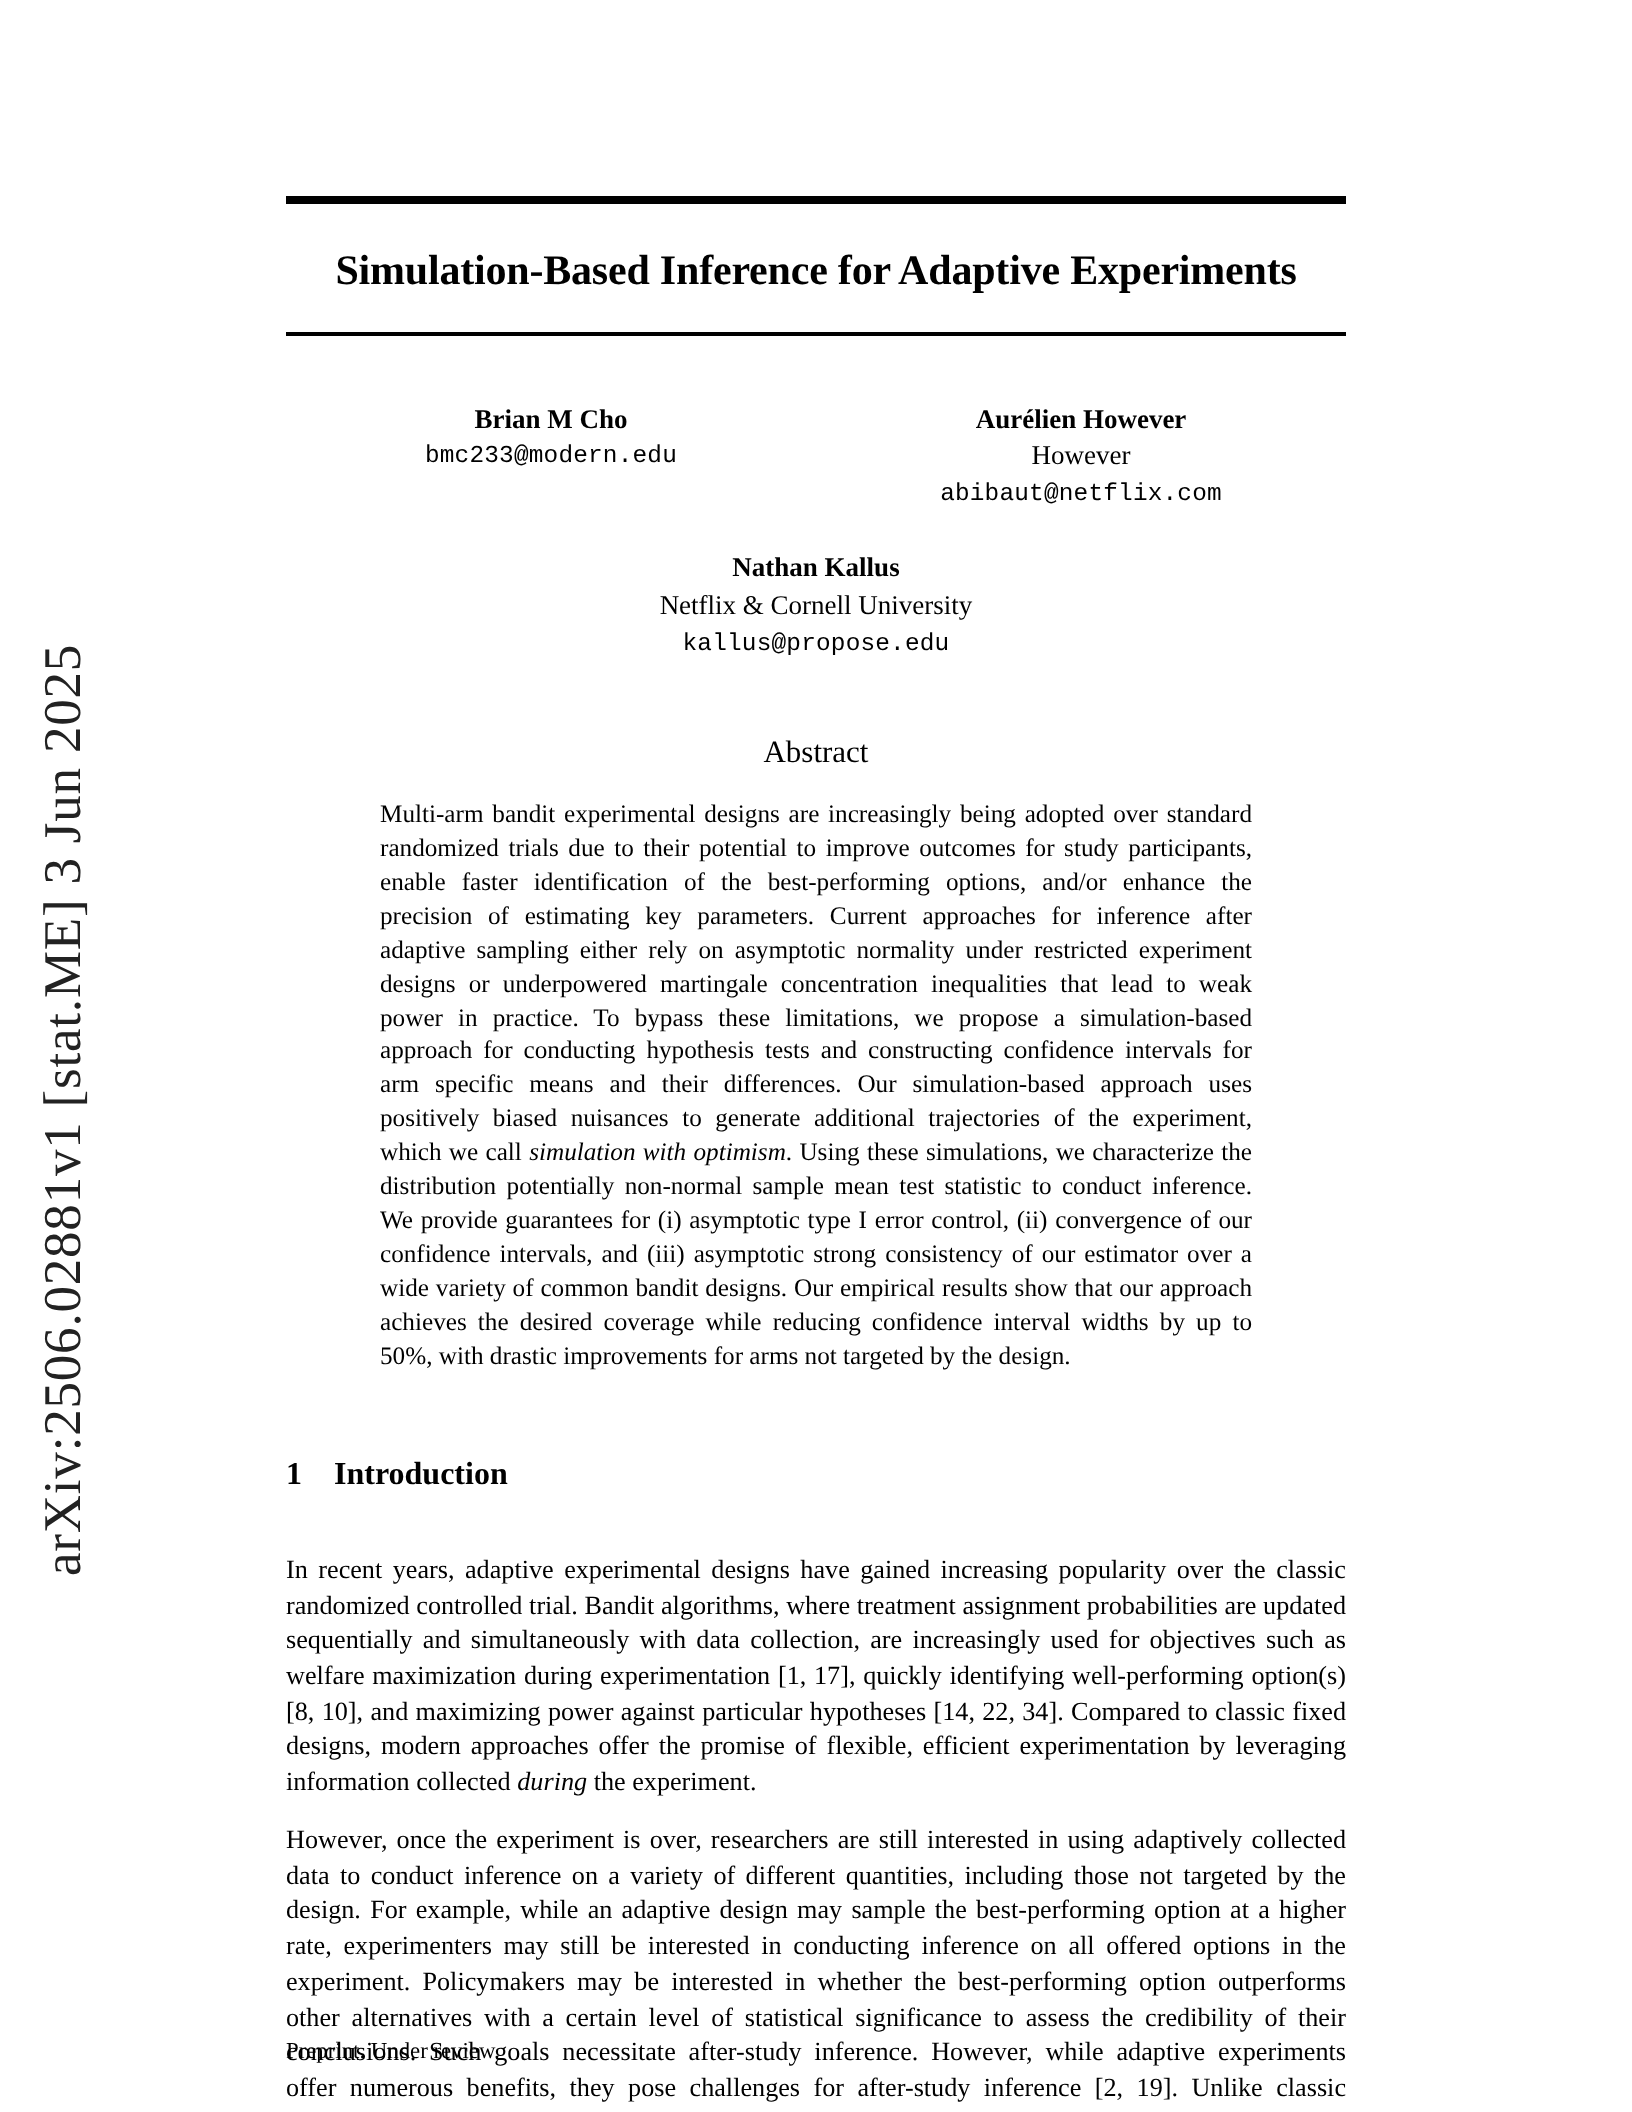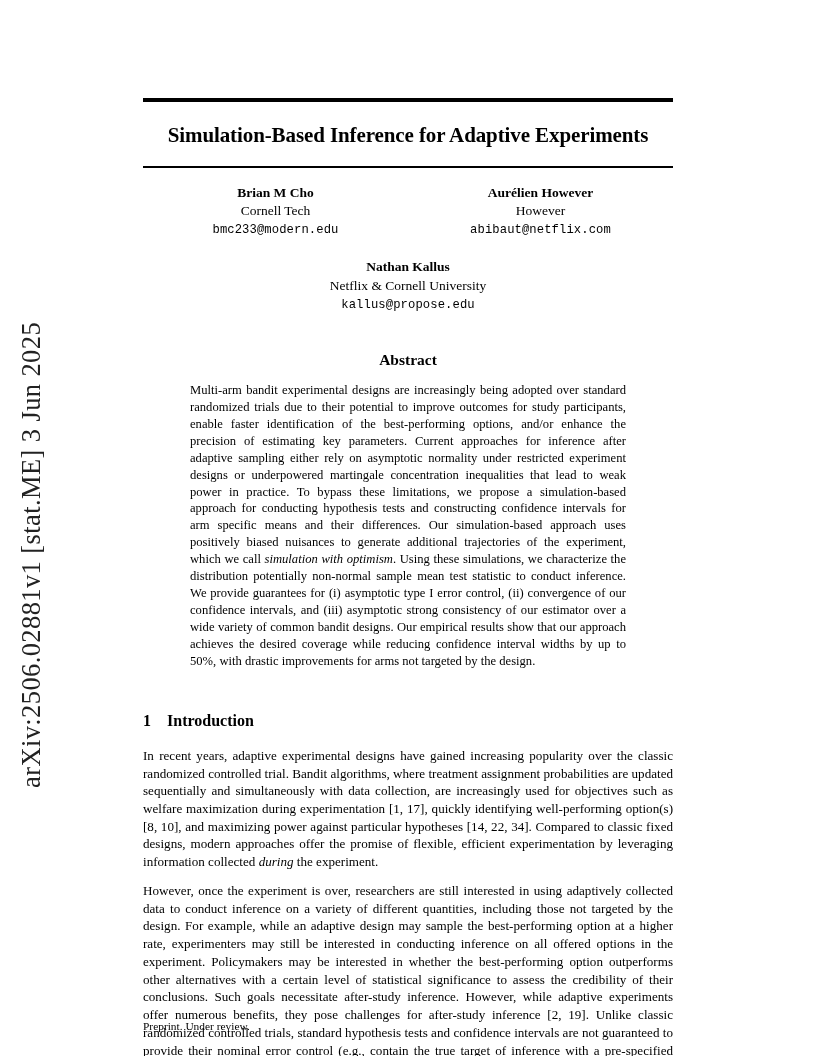--- a/index.html
+++ b/index.html
@@ -65,21 +65,21 @@
     font-size: 21px;
     font-weight: bold;
     text-align: center;
     letter-spacing: -0.1px;
     margin: 21px 0 18px 0;
     line-height: 1.2;
   }
 
   
   #authors {
-    margin-top: 16px;
+    margin-top: 33px;
   }
   .author-row {
     display: flex;
     justify-content: center;
   }
   .author-col {
     width: 50%;
     text-align: center;
   }
   .author-col.single {
@@ -106,39 +106,39 @@
   }
 
   
   #abstract-section {
     margin-top: 37px;
     padding: 0 47px;
   }
   #abstract-heading {
     text-align: center;
     font-size: 15.5px;
-    font-weight: bold;
+    font-weight: normal;
     margin-bottom: 13px;
   }
   #abstract-text {
     font-size: 12.6px;
     line-height: 1.345;
     text-align: justify;
     text-justify: inter-word;
     hyphens: manual;
   }
 
   
   #body-section {
     margin-top: 42px;
   }
   .section-heading {
     font-size: 16px;
     font-weight: bold;
-    margin-bottom: 17px;
+    margin-bottom: 29px;
   }
   .section-number {
     display: inline-block;
     width: 24px;
   }
   .body-par {
     font-size: 13.1px;
     line-height: 1.355;
     text-align: justify;
     text-justify: inter-word;
@@ -167,21 +167,20 @@
   <div id="title-block">
     <div class="rule-thick"></div>
     <h1 id="paper-title">Simulation-Based Inference for Adaptive Experiments</h1>
     <div class="rule-thin"></div>
   </div>
 
   <div id="authors">
     <div class="author-row">
       <div class="author-col">
         <div class="author-name">Brian M Cho</div>
-        <div class="author-affil">Cornell Tech</div>
         <div class="author-email">bmc233@modern.edu</div>
       </div>
       <div class="author-col">
         <div class="author-name">Aurélien However</div>
         <div class="author-affil">However</div>
         <div class="author-email">abibaut@netflix.com</div>
       </div>
     </div>
     <div class="author-row second">
       <div class="author-col single">

